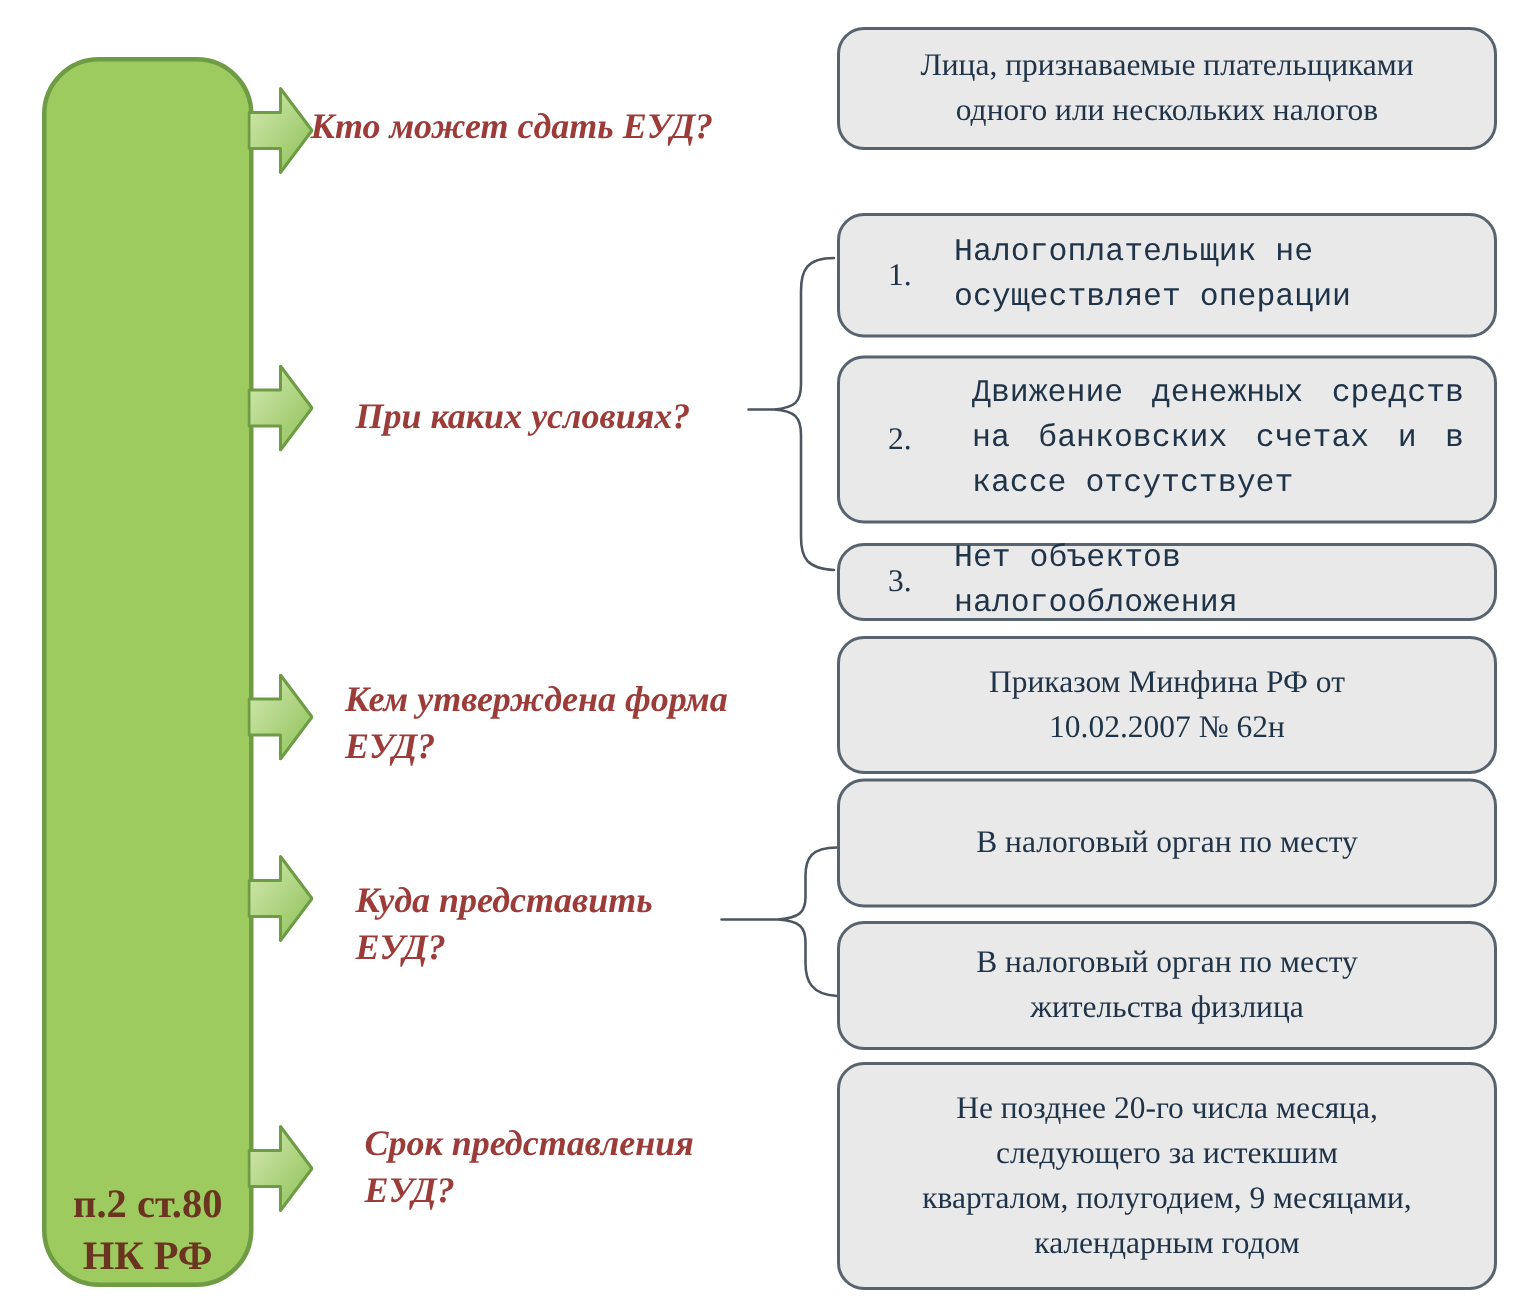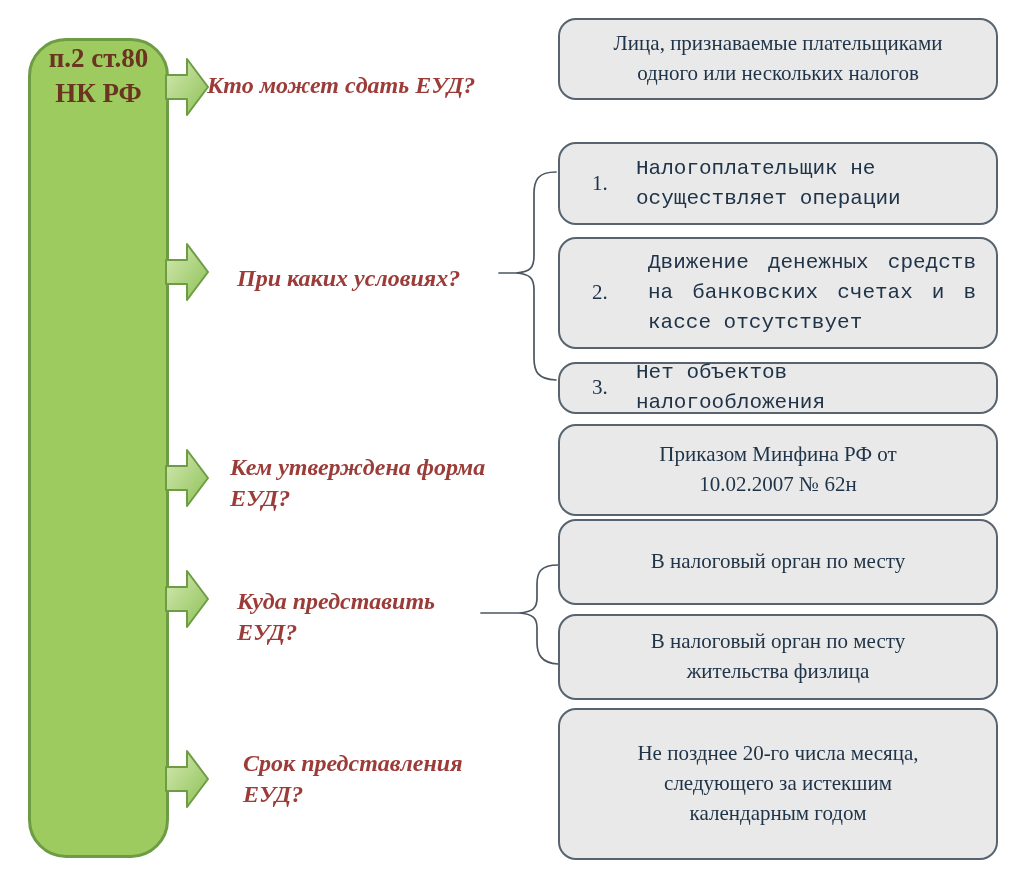--- a/index.html
+++ b/index.html
@@ -8,21 +8,21 @@
     background:var(--background,#fff);
     font-family:"Liberation Serif","DejaVu Serif",serif;
   }
   
   .green-box{
     position:absolute; left:28px; top:38px; width:141px; height:820px;
     box-sizing:border-box;
     background:var(--green_fill,#9dcb5f);
     border:3px solid var(--green_border,#6e9c45);
     border-radius:38px;
-    display:flex; align-items:flex-start; justify-content:center;
+    display:flex; align-items:flex-end; justify-content:center;
   }
   .green-box-label{
     width:114px; text-align:center;
     font-size:27px; font-weight:bold; line-height:1.3;
     color:var(--label_text,#6a3420);
   }
   
   .arrow{position:absolute; left:165px;}
   
   .question{
@@ -130,16 +130,17 @@
   </div>
 
   <div class="abox centered" style="top:614px; height:86px">
     <div>В налоговый орган по месту</div>
     <div>жительства физлица</div>
   </div>
 
   <div class="abox centered" style="top:708px; height:152px">
     <div>Не позднее 20-го числа месяца,</div>
     <div>следующего за истекшим</div>
+    <div>кварталом, полугодием, 9 месяцами,</div>
     <div>календарным годом</div>
   </div>
 
 </div>
 
 </body></html>

